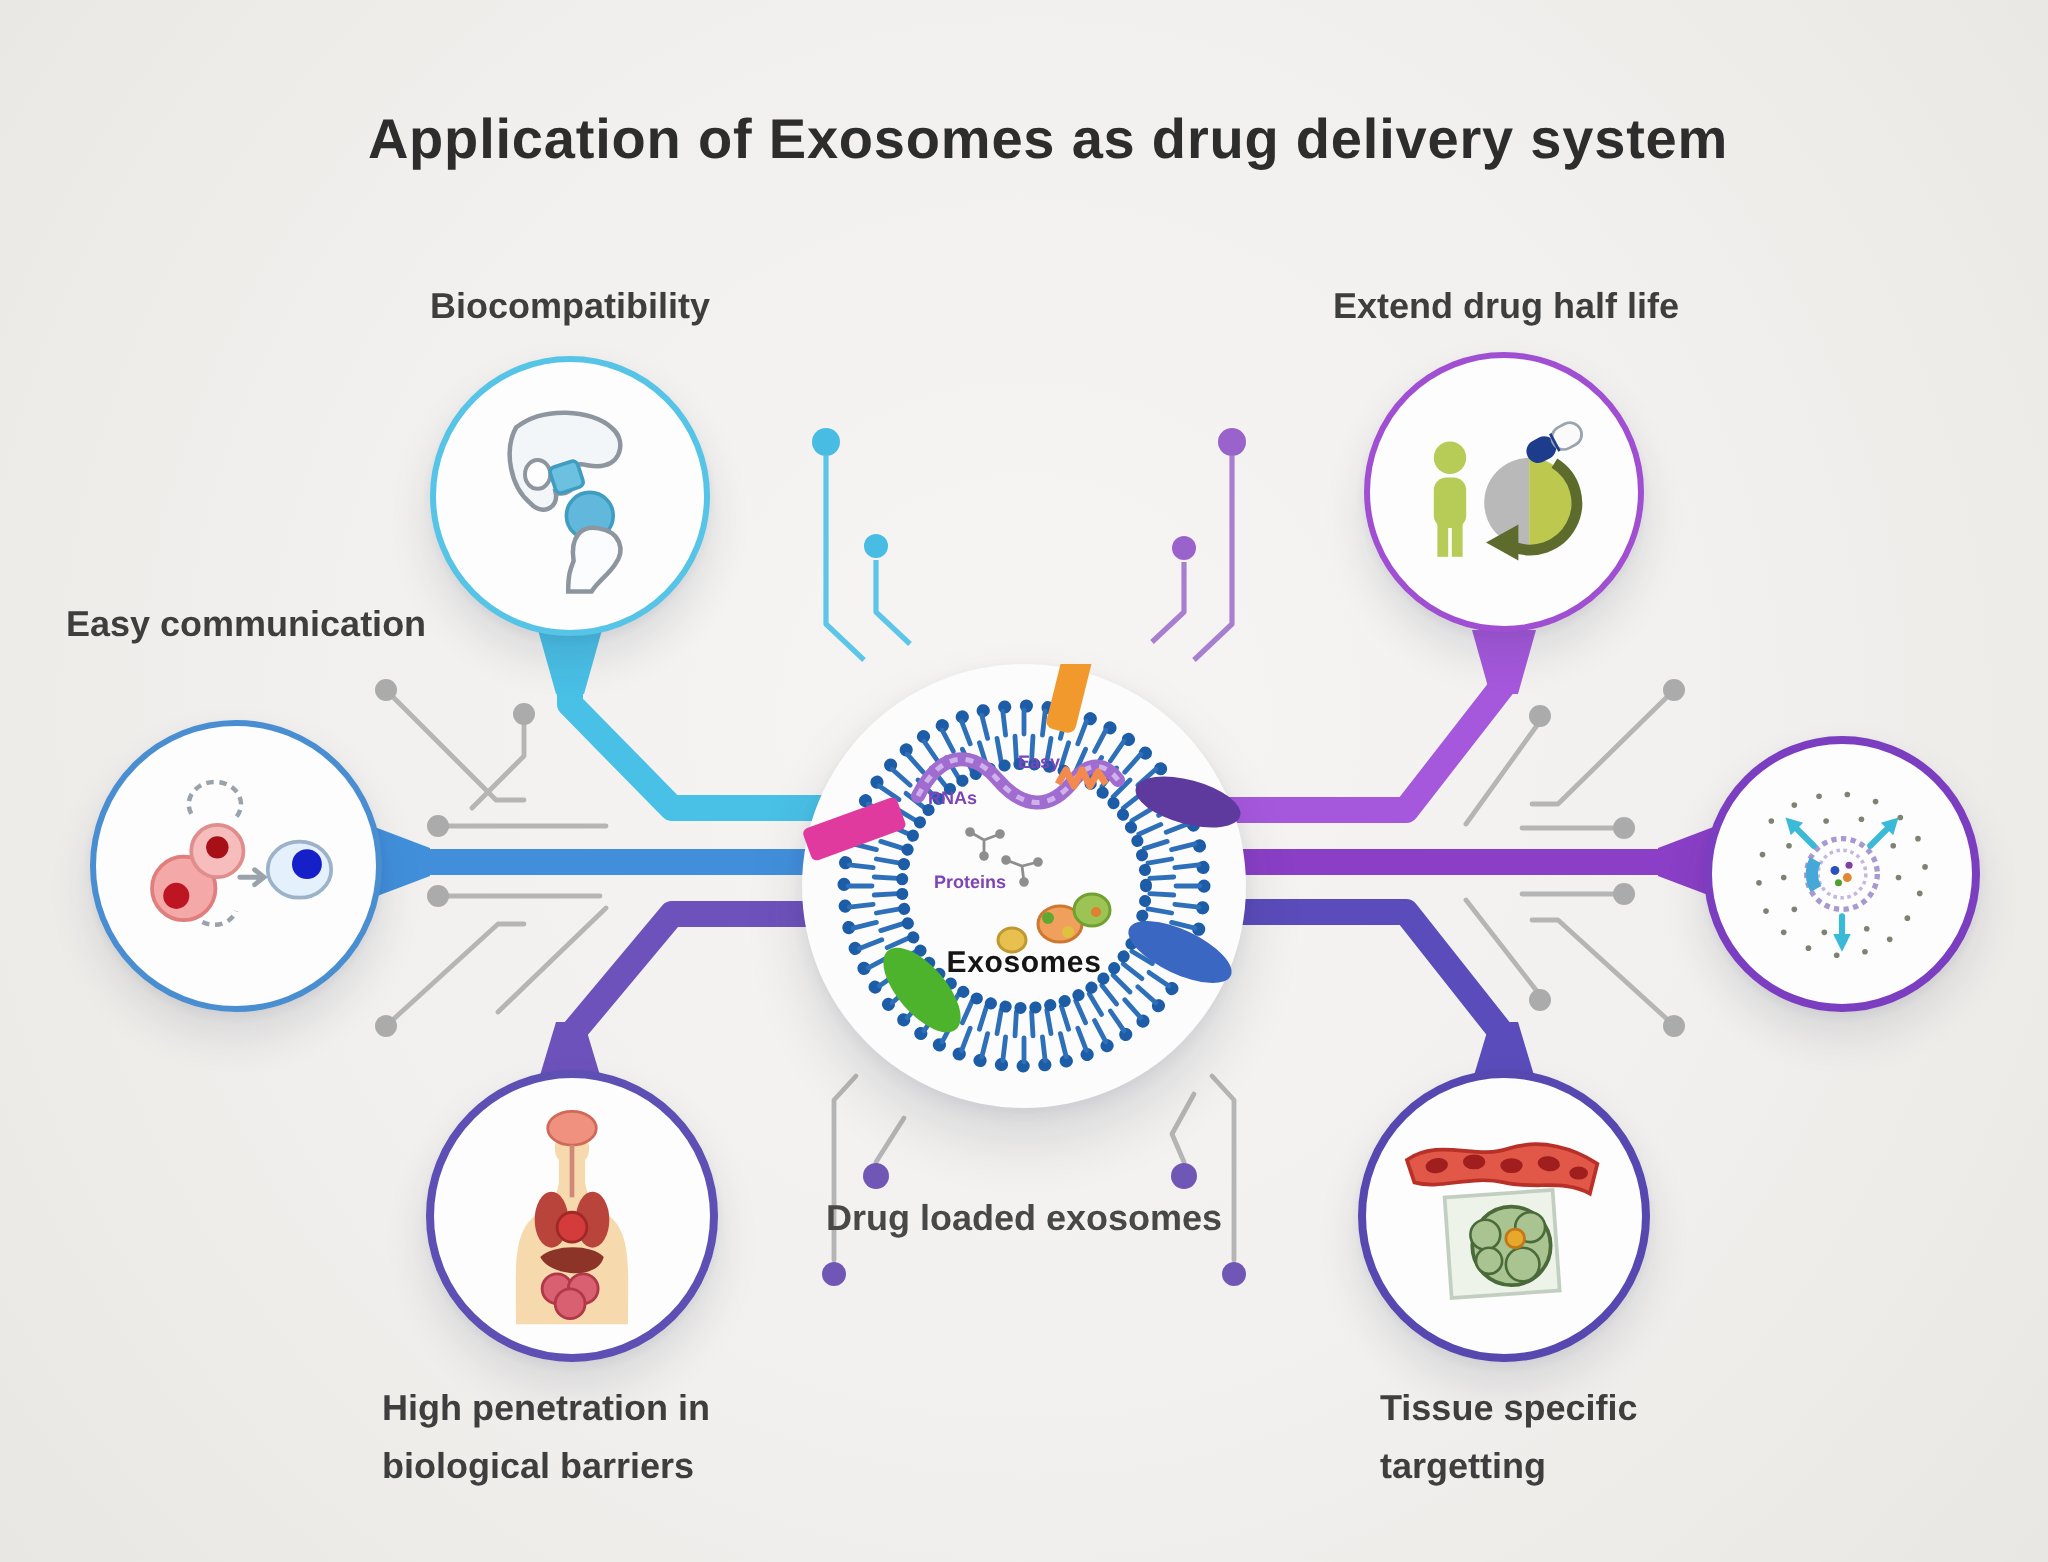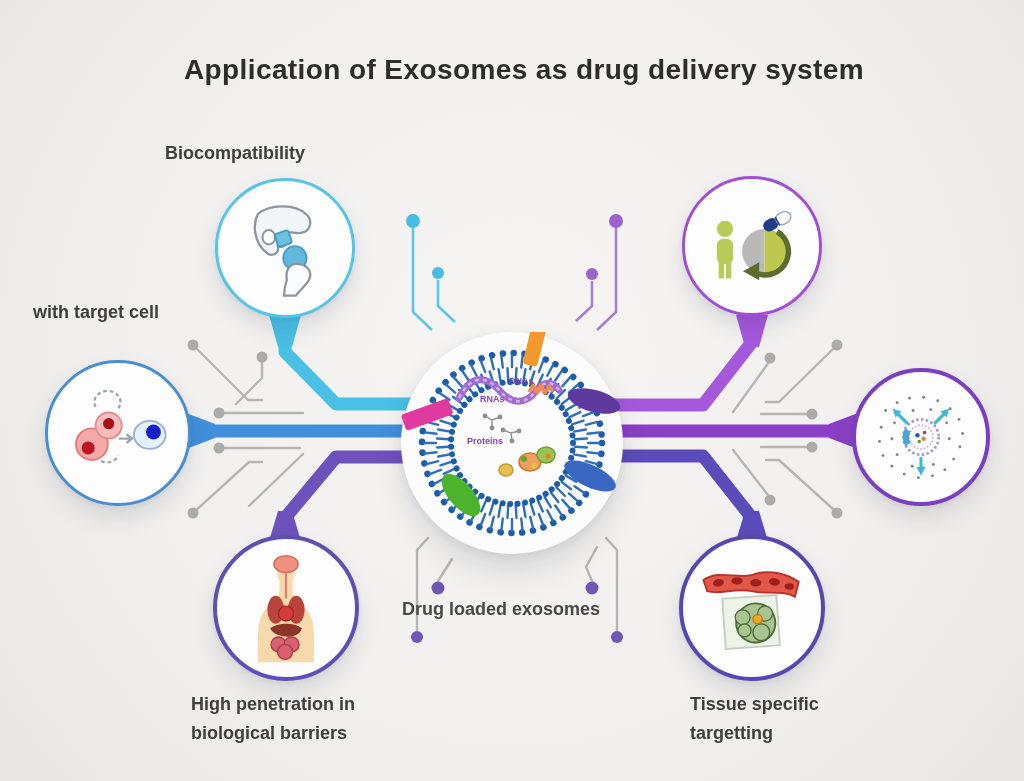--- a/index.html
+++ b/index.html
@@ -12,28 +12,28 @@
     position:absolute;top:54px;left:0;width:100%;text-align:center;
     font-size:28px;font-weight:bold;color:#2d2d2d;letter-spacing:.4px;padding-left:12px;
   }
   .layer{position:absolute;left:0;top:0;width:1024px;height:781px;}
   .node-circle{
     position:absolute;border-radius:50%;background:#fdfdfd;border:3px solid #999;
     box-shadow:0 12px 22px rgba(40,40,70,.12),0 2px 5px rgba(40,40,70,.06);
     display:flex;align-items:center;justify-content:center;box-sizing:border-box;
   }
   .node-label{position:absolute;font-size:18px;font-weight:600;color:#3e3e3e;line-height:29px;white-space:nowrap;}
-  .t-center{text-align:left;}
+  .t-center{text-align:center;}
   .center-disc{
     position:absolute;left:401px;top:332px;width:222px;height:222px;border-radius:50%;
     background:#fcfcfc;box-shadow:0 16px 30px rgba(40,40,70,.14),0 3px 8px rgba(40,40,70,.07);
   }
   .center-disc .inlabel{position:absolute;font-weight:bold;color:#7d44ba;font-size:9px;}
   .exo-name{position:absolute;left:0;top:141px;width:100%;text-align:center;font-size:15px;font-weight:bold;color:#151515;letter-spacing:.3px;}
-  .caption{position:absolute;left:402px;top:599px;width:220px;text-align:left;font-size:18px;font-weight:600;color:#484848;}
+  .caption{position:absolute;left:402px;top:599px;width:220px;text-align:center;font-size:18px;font-weight:600;color:#484848;}
   svg{display:block;}
   .trace{stroke:#b5b5b5;stroke-width:2.4;fill:none;stroke-linejoin:round;stroke-linecap:round;}
   .tdot{fill:#ababab;}
   .ctrace{stroke:#5cc6e8;stroke-width:2.6;fill:none;stroke-linejoin:round;}
   .cdot{fill:#49bce4;}
   .ptrace{stroke:#a87fd0;stroke-width:2.6;fill:none;stroke-linejoin:round;}
   .pdot{fill:#9a63cc;}
   .pdot2{fill:#7157b5;}
   .spoke{stroke:#2d6fb8;stroke-width:2.4;stroke-linecap:round;}
   .memdots{fill:none;stroke:#1d5ca6;stroke-linecap:round;}
@@ -121,21 +121,21 @@
     <svg width="108" height="108" viewBox="0 0 120 120">
       <path d="M30 22 C45 10 72 12 83 22 C91 28 89 41 79 43 C71 45 66 40 62 44 C67 52 60 61 52 58 C54 67 44 71 38 64 C27 55 23 35 30 22 Z" fill="#f3f6f8" stroke="#8d959f" stroke-width="2.5"></path>
       <ellipse cx="42" cy="48" rx="7" ry="8" fill="#fdfdfd" stroke="#8d959f" stroke-width="2.2"></ellipse>
       <rect x="50" y="42" width="16" height="15" rx="3" fill="#6cc0e0" stroke="#3f9dc2" stroke-width="2" transform="rotate(-18 58 49)"></rect>
       <circle cx="71" cy="71" r="13" fill="#62b8dc" stroke="#3f9dc2" stroke-width="2"></circle>
       <path d="M62 96 C60 83 66 76 76 78 C88 80 91 90 85 98 C81 104 76 107 72 113 L59 113 C59 104 60 101 62 96 Z" fill="#fbfcfd" stroke="#8d959f" stroke-width="2.5"></path>
     </svg>
   </div>
 
   <div class="node-label" style="left:33px;top:298px;">
-    <span style="display:block">with target cell</span>
+    <span style="display:block">Easy communication</span>
   </div>
   <div class="node-circle" style="left: 45px; top: 360px; width: 146px; height: 146px; border-color: rgb(74, 142, 210);">
     <svg width="112" height="112" viewBox="0 0 120 120">
       <path d="M36 32 A 14 12 0 1 1 60 34" fill="none" stroke="#9aa2ac" stroke-width="2.4" stroke-dasharray="4 3"></path>
       <path d="M42 90 A 12 10 0 0 0 60 84" fill="none" stroke="#9aa2ac" stroke-width="2.4" stroke-dasharray="4 3"></path>
       <circle cx="32" cy="72" r="17" fill="#f5a8a8" stroke="#e07d7d" stroke-width="2"></circle>
       <circle cx="28" cy="76" r="7" fill="#bd1622"></circle>
       <circle cx="50" cy="52" r="14" fill="#f7bcbc" stroke="#e08d8d" stroke-width="2"></circle>
       <circle cx="50" cy="50" r="6" fill="#a81018"></circle>
       <path d="M62 66 L74 66 M70 62 L75 66 L70 70" fill="none" stroke="#9aa2ac" stroke-width="2.6" stroke-linecap="round"></path>
@@ -158,20 +158,23 @@
           <circle cx="66" cy="99" r="8"></circle>
           <circle cx="59" cy="107" r="8"></circle>
       </g>
     </svg>
   </div>
   <div class="node-label" style="left:191px;top:690px;">
     <span style="display:block">High penetration in</span>
     <span style="display:block">biological barriers</span>
   </div>
 
+  <div class="node-label t-center" style="left:633px;top:139px;width:240px;">
+    <span>Extend drug half life</span>
+  </div>
   <div class="node-circle" style="left: 682px; top: 176px; width: 140px; height: 140px; border-color: rgb(161, 79, 210);">
     <svg width="108" height="108" viewBox="0 0 120 120">
       <circle cx="30" cy="41" r="9" fill="#b7cb57"></circle>
       <rect x="21" y="52" width="18" height="28" rx="7" fill="#b7cb57"></rect>
       <rect x="23" y="75" width="6" height="21" fill="#b7cb57"></rect>
       <rect x="31" y="75" width="6" height="21" fill="#b7cb57"></rect>
       <path d="M74 41 A 25 25 0 0 0 74 91 Z" fill="#b9b9b9"></path>
       <path d="M74 41 A 25 25 0 0 1 74 91 Z" fill="#bcc94e"></path>
       <path d="M88 44 A 26 26 0 0 1 64 90" fill="none" stroke="#5d6b2d" stroke-width="6"></path>
       <polygon points="50,88 68,78 68,98" fill="#5d6b2d"></polygon>
@@ -392,20 +395,21 @@
 
       <g>
         <ellipse cx="105" cy="138" rx="7" ry="6" fill="#e8c050" stroke="#c09830" stroke-width="1.5"></ellipse>
         <ellipse cx="129" cy="130" rx="11" ry="9" fill="#f0a05c" stroke="#cc7830" stroke-width="1.5"></ellipse>
         <ellipse cx="145" cy="123" rx="9" ry="8" fill="#9cc455" stroke="#70a030" stroke-width="1.5"></ellipse>
         <circle cx="123" cy="127" r="3" fill="#60a830"></circle>
           <circle cx="133" cy="134" r="3" fill="#e0c040"></circle>
           <circle cx="147" cy="124" r="2.5" fill="#e08030"></circle>
       </g>
     </svg>
-    <span class="inlabel" style="left:108px;top:44px;">DNAs</span>
-    <span class="inlabel" style="left:63px;top:62px;margin-left:16px;">RNAs</span>
+    <span class="inlabel" style="left:108px;top:44px;">Easy</span>
+    <span class="inlabel" style="left:63px;top:62px;">RNAs</span>
     <span class="inlabel" style="left:66px;top:104px;">Proteins</span>
+    <span class="exo-name">Exosomes</span>
   </div>
 
   <div class="caption">Drug loaded exosomes</div>
 
 </div>
 
 </body></html>

